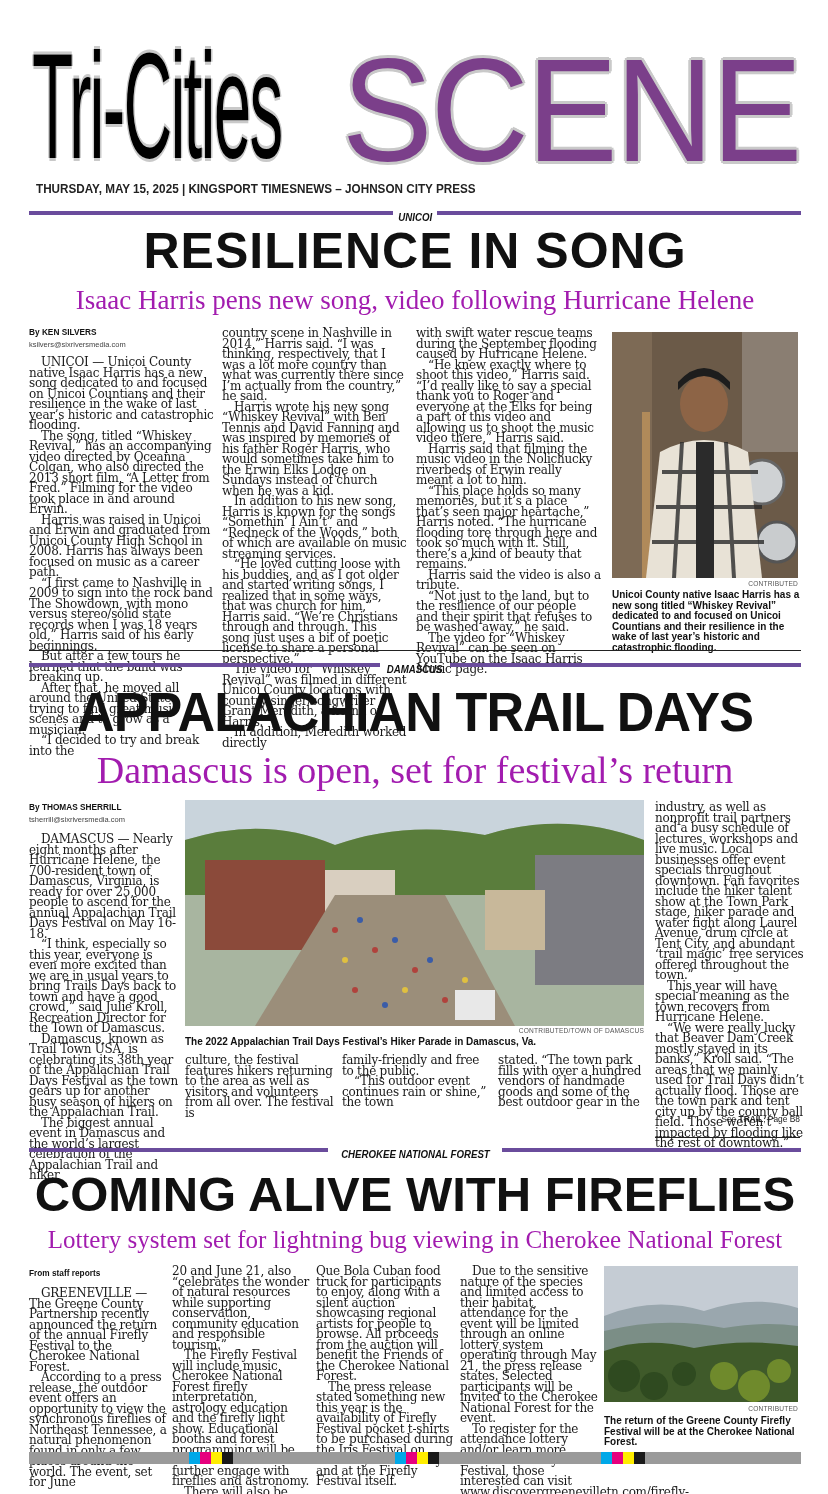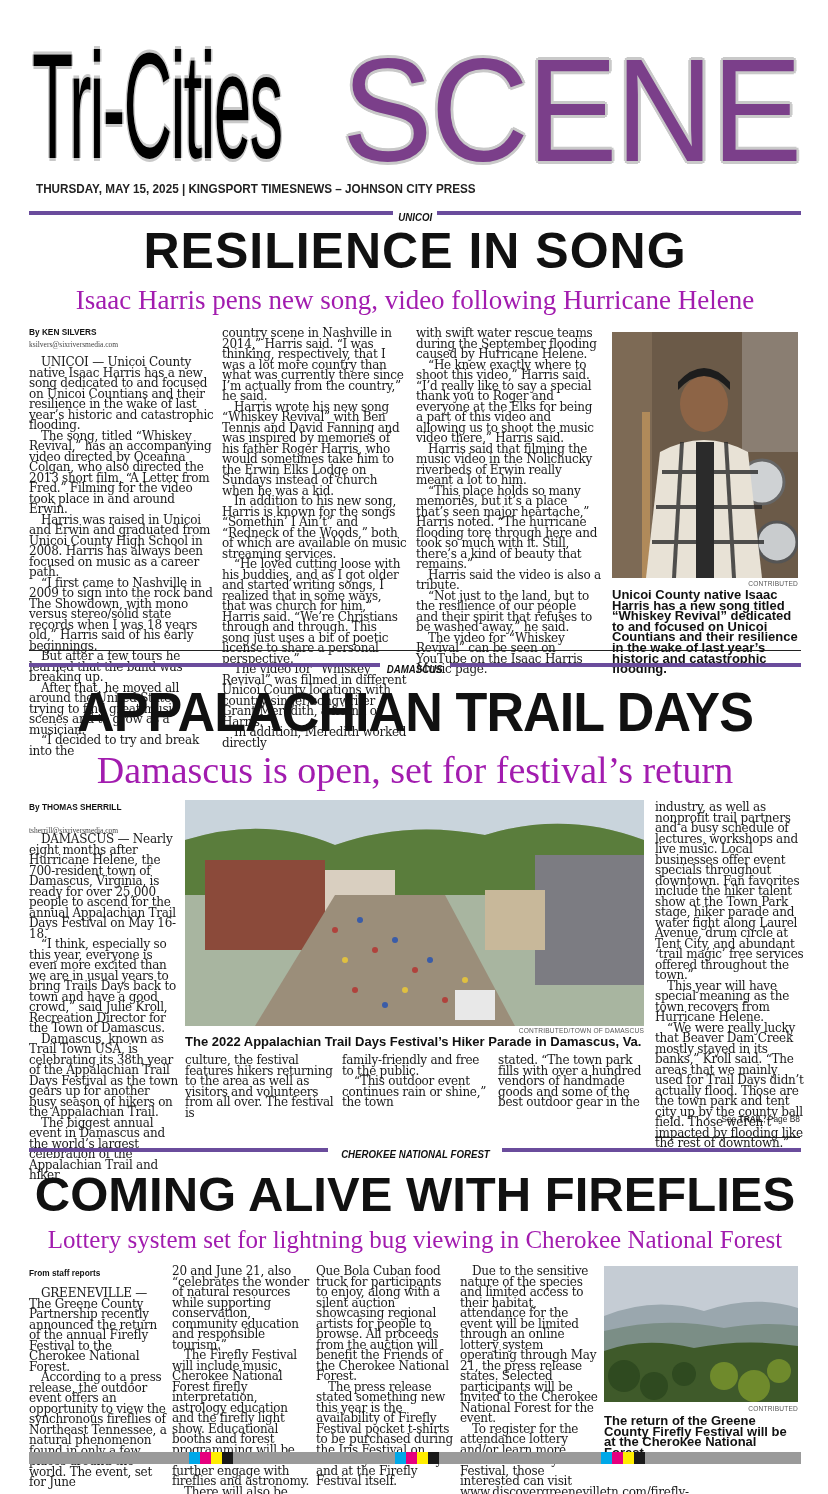--- a/index.html
+++ b/index.html
@@ -22,25 +22,25 @@
   .rule .bar { flex: 1; height: 4px; background: #6a4c9c; }
   .rule .lbl { padding: 0 3px; font-family: "Liberation Sans", sans-serif; font-weight: 700; font-style: italic; font-size: 11px;
     color: #111; letter-spacing: 0; transform: scaleX(0.88); white-space: nowrap; }
   .thin { left: 29px; width: 772px; height: 1px; background: #222; }
 
   .head { left: 29px; width: 772px; text-align: center; font-family: "Liberation Sans", sans-serif; font-weight: 900; color: #111;
     white-space: nowrap; }
   .deck { left: 29px; width: 772px; text-align: center; font-family: Liberation Serif, serif; color: #a21caf; white-space: nowrap; }
 
   .byline { font-family: "Liberation Sans", sans-serif; font-weight: 700; font-size: 9px; color: #111; transform: scaleX(0.92); transform-origin: left; white-space: nowrap; }
-  .email { font-family: Liberation Serif, serif; font-size: 7.5px; color: #444; white-space: nowrap; }
+  .email { font-family: Liberation Sans, sans-serif; font-size: 7.5px; color: #444; white-space: nowrap; }
   .col { font-family: "DejaVu Serif", serif; font-size: 12px; line-height: 10.5px; color: #1a1a1a; letter-spacing: -0.25px; }
   .col p { margin: 0; text-indent: 12px; }
   .credit { font-family: "Liberation Sans", sans-serif; font-size: 6.6px; color: #555; text-align: right; letter-spacing: 0.2px; }
-  .caption { font-family: "Liberation Sans", sans-serif; font-weight: 700; font-size: 13px; line-height: 10.6px; color: #111; }
+  .caption { font-family: "Liberation Sans", sans-serif; font-weight: 700; font-size: 10px; line-height: 10.6px; color: #111; }
   .seeref { font-family: "Liberation Sans", sans-serif; font-size: 8.4px; color: #222; text-align: right; }
   .seeref b { font-weight: 700; }
 
   
   .photo-harris { left: 612px; top: 332px; width: 186px; height: 246px; overflow: hidden;
     background: linear-gradient(180deg, #6d5a45 0%, #8a7760 30%, #5f5a4f 60%, #3e3b36 100%); }
   .photo-parade { left: 185px; top: 800px; width: 459px; height: 226px; overflow: hidden;
     background: linear-gradient(180deg, #8ea3b3 0%, #9fb59a 18%, #5f7d47 32%, #8a7d66 50%, #b9a58e 70%, #8b8174 100%); }
   .photo-forest { left: 604px; top: 1266px; width: 194px; height: 136px; overflow: hidden;
     background: linear-gradient(180deg, #d6dbe2 0%, #b7c2cc 25%, #8a9aa3 40%, #556b4e 60%, #3d5a2b 80%, #5f7a32 100%); }
@@ -126,21 +126,21 @@
 <div class="abs rule" style="top:663px;">
   <div class="bar"></div>
   <div class="lbl">DAMASCUS</div>
   <div class="bar"></div>
 </div>
 <div class="abs head" style="top:681px; font-size:56px; line-height:62px; letter-spacing:-1px; transform:scaleX(0.93);">APPALACHIAN TRAIL DAYS</div>
 <div class="abs deck" style="top:748px; font-size:38px; line-height:44px;">Damascus is open, set for festival’s return</div>
 
 <div class="abs" style="left:29px; top:802px; width:150px;">
   <div class="byline">By THOMAS SHERRILL</div>
-  <div class="email" style="margin-top:14px;">tsherrill@sixriversmedia.com</div>
+  <div class="email" style="margin-top:3px;">tsherrill@sixriversmedia.com</div>
 </div>
 <div class="abs col" style="left:29px; top:834px; width:150px;">
   <p>DAMASCUS — Nearly eight months after Hurricane Helene, the 700-resident town of Damascus, Virginia, is ready for over 25,000 people to ascend for the annual Appalachian Trail Days Festival on May 16-18.</p>
   <p>“I think, especially so this year, everyone is even more excited than we are in usual years to bring Trails Days back to town and have a good crowd,” said Julie Kroll, Recreation Director for the Town of Damascus.</p>
   <p>Damascus, known as Trail Town USA, is celebrating its 38th year of the Appalachian Trail Days Festival as the town gears up for another busy season of hikers on the Appalachian Trail.</p>
   <p>The biggest annual event in Damascus and the world’s largest celebration of the Appalachian Trail and hiker</p>
 </div>
 
 <div class="abs photo-parade">
   <svg width="459" height="226" viewBox="0 0 459 226">

